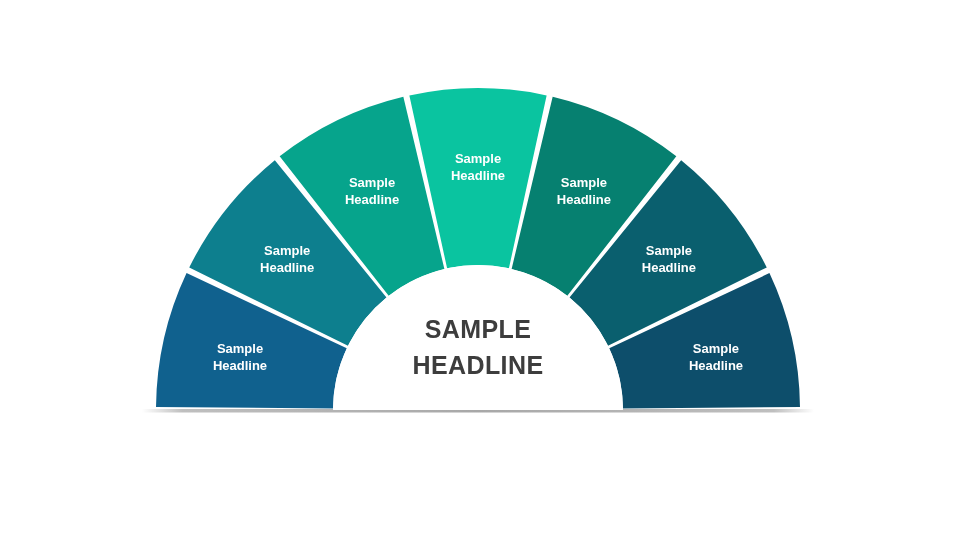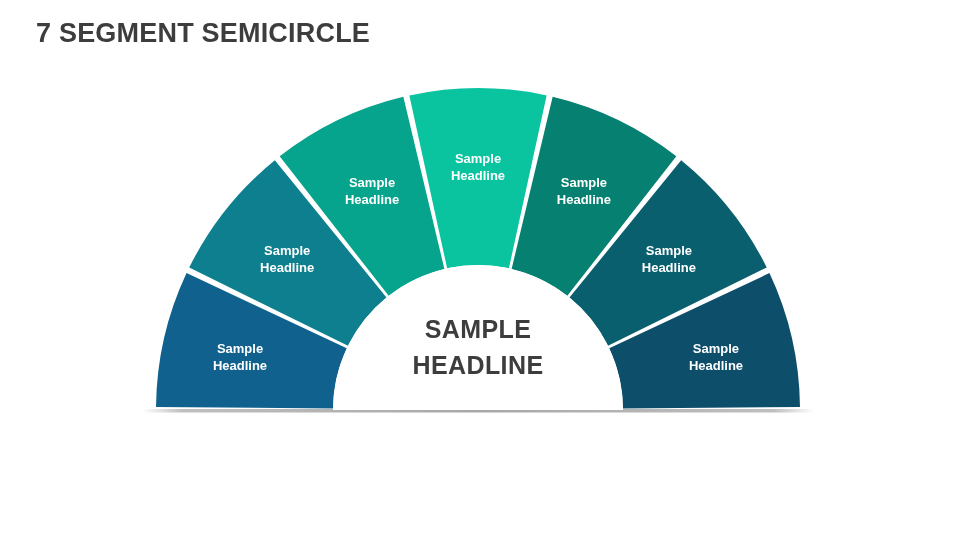--- a/index.html
+++ b/index.html
@@ -56,21 +56,20 @@
     font-weight: bold;
     fill: #3d3d3d;
     letter-spacing: 0.4px;
   }
 </style>
 </head>
 <body>
 
 <div id="slide">
 
-  <div id="page-title">7 SEGMENT SEMICIRCLE</div>
 
   <div id="diagram-wrap">
     <svg id="semicircle-svg" viewBox="0 0 960 540">
       <defs>
         <linearGradient id="baseShadow" x1="0" y1="0" x2="1" y2="0">
           <stop offset="0%" stop-color="#ffffff"></stop>
           <stop offset="6%" stop-color="#bfbfbf"></stop>
           <stop offset="50%" stop-color="#a8a8a8"></stop>
           <stop offset="94%" stop-color="#bfbfbf"></stop>
           <stop offset="100%" stop-color="#ffffff"></stop>

